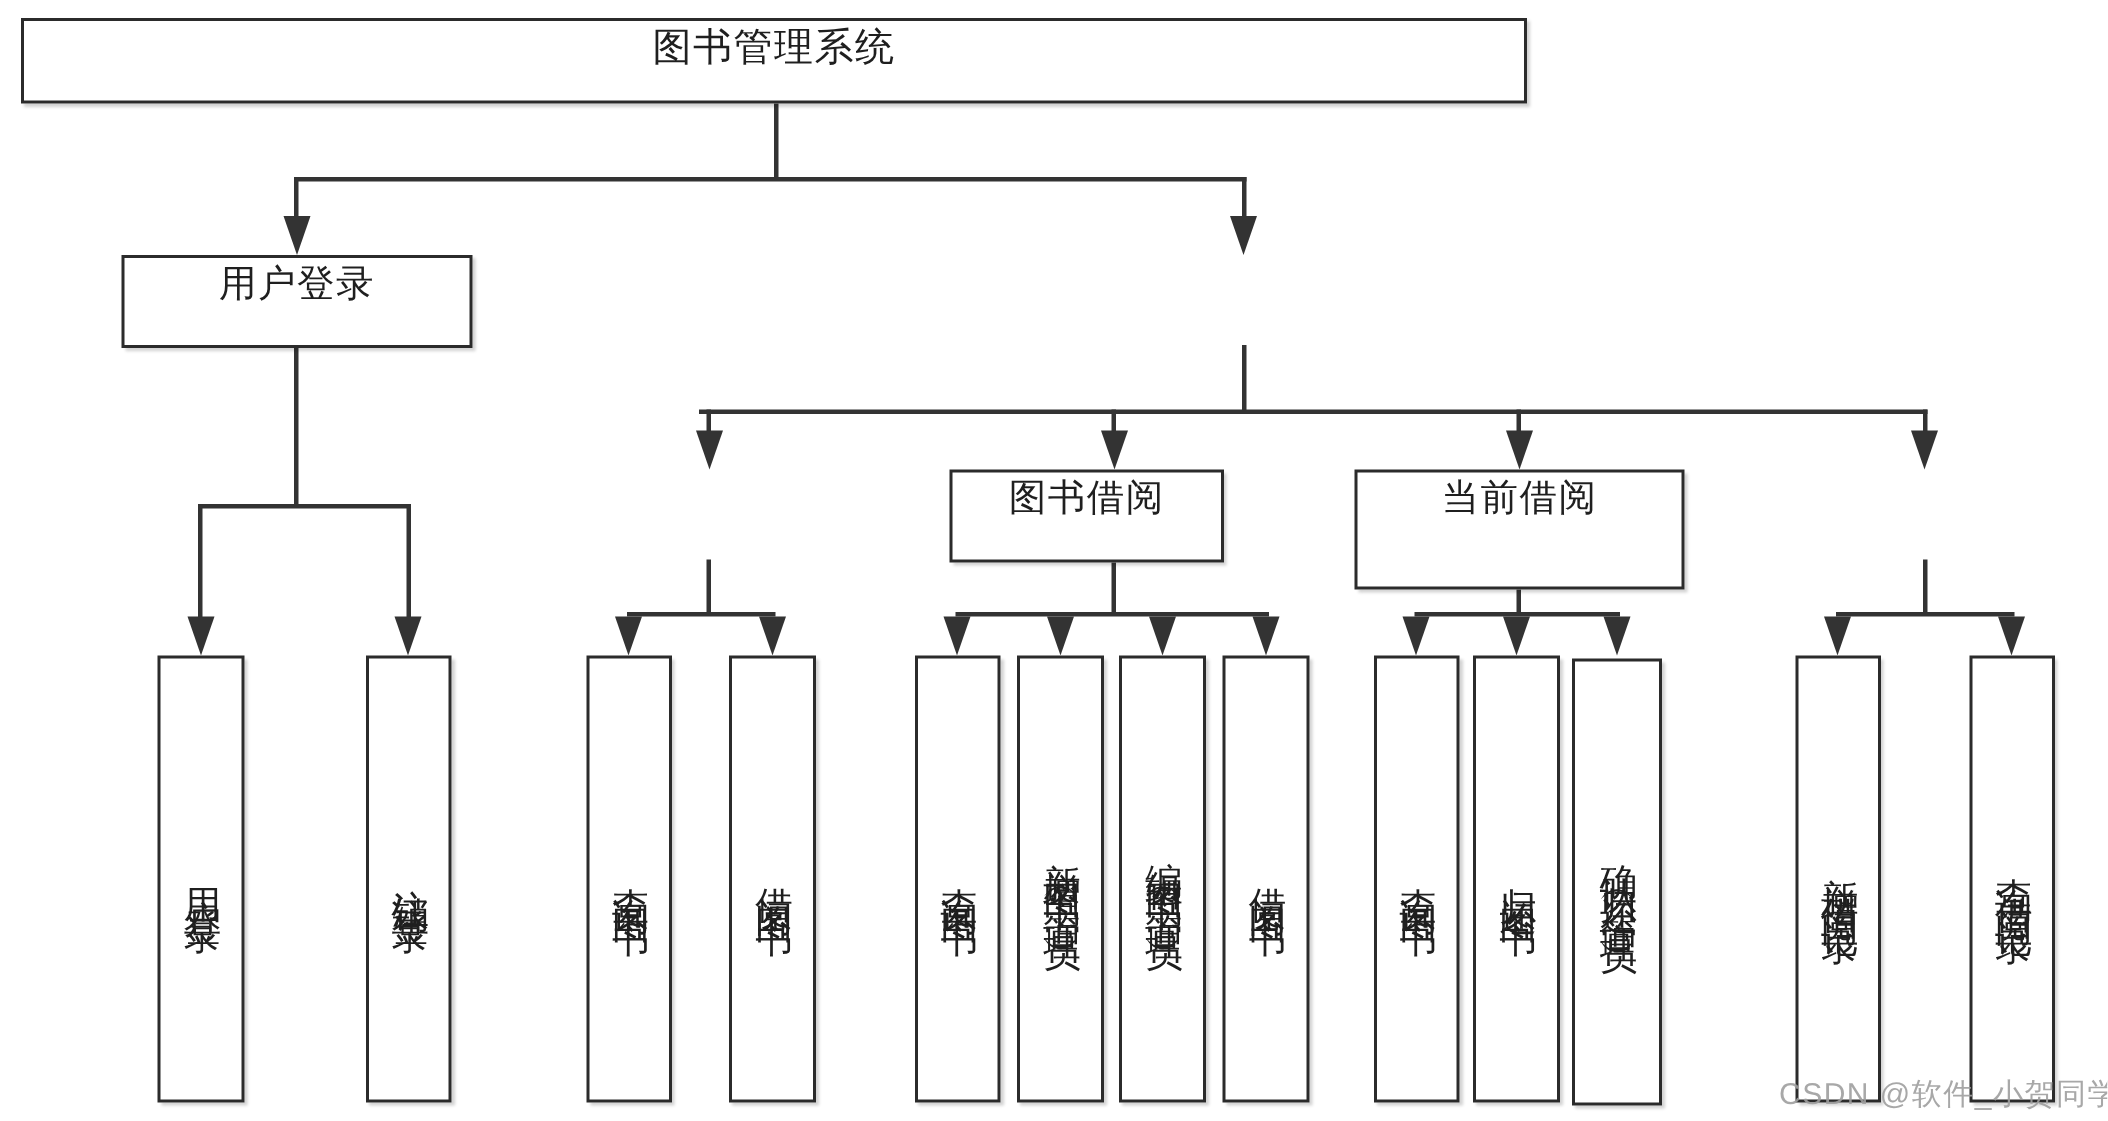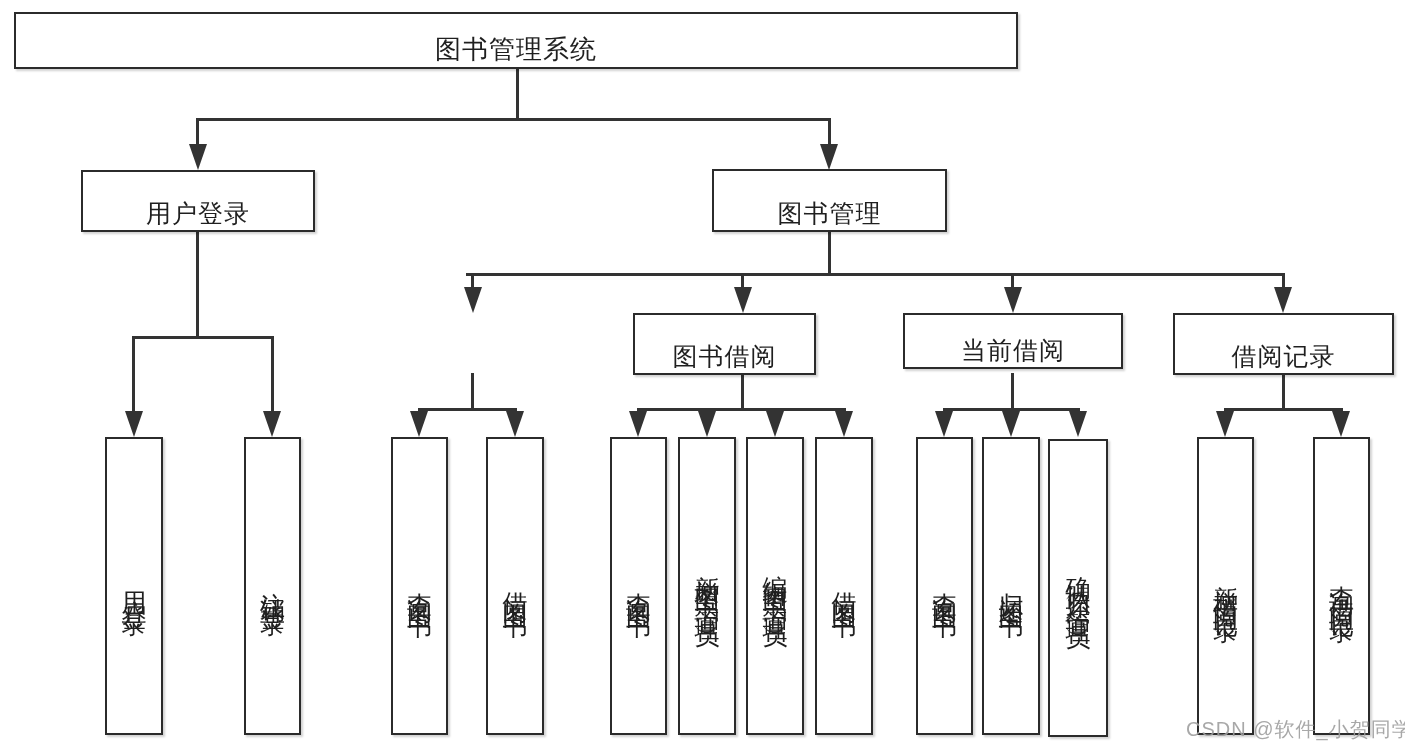--- a/index.html
+++ b/index.html
@@ -3,21 +3,21 @@
 <meta charset="utf-8">
 <style>
   html,body{margin:0;padding:0;background:#ffffff;}
   #canvas{
     position:relative;width:1405px;height:747px;background:#ffffff;overflow:hidden;
     font-family:"Liberation Sans","DejaVu Sans",sans-serif;color:#1f1f1f;
   }
   .node{
     position:absolute;box-sizing:border-box;background:#ffffff;
     border:2px solid #2b2b2b;box-shadow:2px 2px 2px rgba(0,0,0,0.18);
-    display:flex;align-items:flex-end;justify-content:center;z-index:2;
+    display:flex;align-items:flex-start;justify-content:center;z-index:2;
   }
   .node.hnode span{font-size:25px;letter-spacing:1px;}
   .node.root span{font-size:26px;letter-spacing:1px;}
   .leaf{
     position:absolute;top:437px;height:298px;box-sizing:border-box;background:#ffffff;
     border:2px solid #2b2b2b;box-shadow:2px 2px 2px rgba(0,0,0,0.18);
     display:flex;align-items:center;justify-content:center;z-index:2;
   }
   .leaf span{
     writing-mode:vertical-lr;text-orientation:mixed;
@@ -47,23 +47,20 @@
   <div class="vl" style="left:516px;top:68px;height:50px"></div>
   <div class="hl" style="left:196px;top:118px;width:635px"></div>
   <div class="vl" style="left:196px;top:118px;height:28px"></div>
   <div class="arr" style="left:189px;top:144px"></div>
   <div class="vl" style="left:828px;top:118px;height:28px"></div>
   <div class="arr" style="left:820px;top:144px"></div>
 
   <div class="node hnode" style="left:81px;top:170px;width:234px;height:62px">
     <span>用户登录</span>
   </div>
-  <div class="node hnode" style="left:712px;top:169px;width:235px;height:63px">
-    <span>图书管理</span>
-  </div>
 
   <div class="vl" style="left:196px;top:230px;height:108px"></div>
   <div class="hl" style="left:132px;top:336px;width:142px"></div>
   <div class="vl" style="left:132px;top:336px;height:76px"></div>
   <div class="arr" style="left:125px;top:411px"></div>
   <div class="vl" style="left:271px;top:336px;height:76px"></div>
   <div class="arr" style="left:263px;top:411px"></div>
 
   <div class="vl" style="left:828px;top:230px;height:45px"></div>
   <div class="hl" style="left:466px;top:273px;width:819px"></div>
@@ -72,25 +69,22 @@
   <div class="vl" style="left:741px;top:273px;height:16px"></div>
   <div class="arr" style="left:734px;top:287px"></div>
   <div class="vl" style="left:1011px;top:273px;height:16px"></div>
   <div class="arr" style="left:1004px;top:287px"></div>
   <div class="vl" style="left:1282px;top:273px;height:16px"></div>
   <div class="arr" style="left:1274px;top:287px"></div>
 
   <div class="node hnode" style="left:633px;top:313px;width:183px;height:62px">
     <span>图书借阅</span>
   </div>
-  <div class="node hnode" style="left:903px;top:313px;width:220px;height:56px">
+  <div class="node hnode" style="left:903px;top:313px;width:220px;height:80px">
     <span>当前借阅</span>
-  </div>
-  <div class="node hnode" style="left:1173px;top:313px;width:221px;height:62px">
-    <span>借阅记录</span>
   </div>
 
   <div class="vl" style="left:471px;top:373px;height:37px"></div>
   <div class="hl" style="left:418px;top:408px;width:99px"></div>
   <div class="arr" style="left:410px;top:411px"></div>
   <div class="arr" style="left:506px;top:411px"></div>
 
   <div class="vl" style="left:741px;top:373px;height:37px"></div>
   <div class="hl" style="left:637px;top:408px;width:209px"></div>
   <div class="arr" style="left:629px;top:411px"></div>

